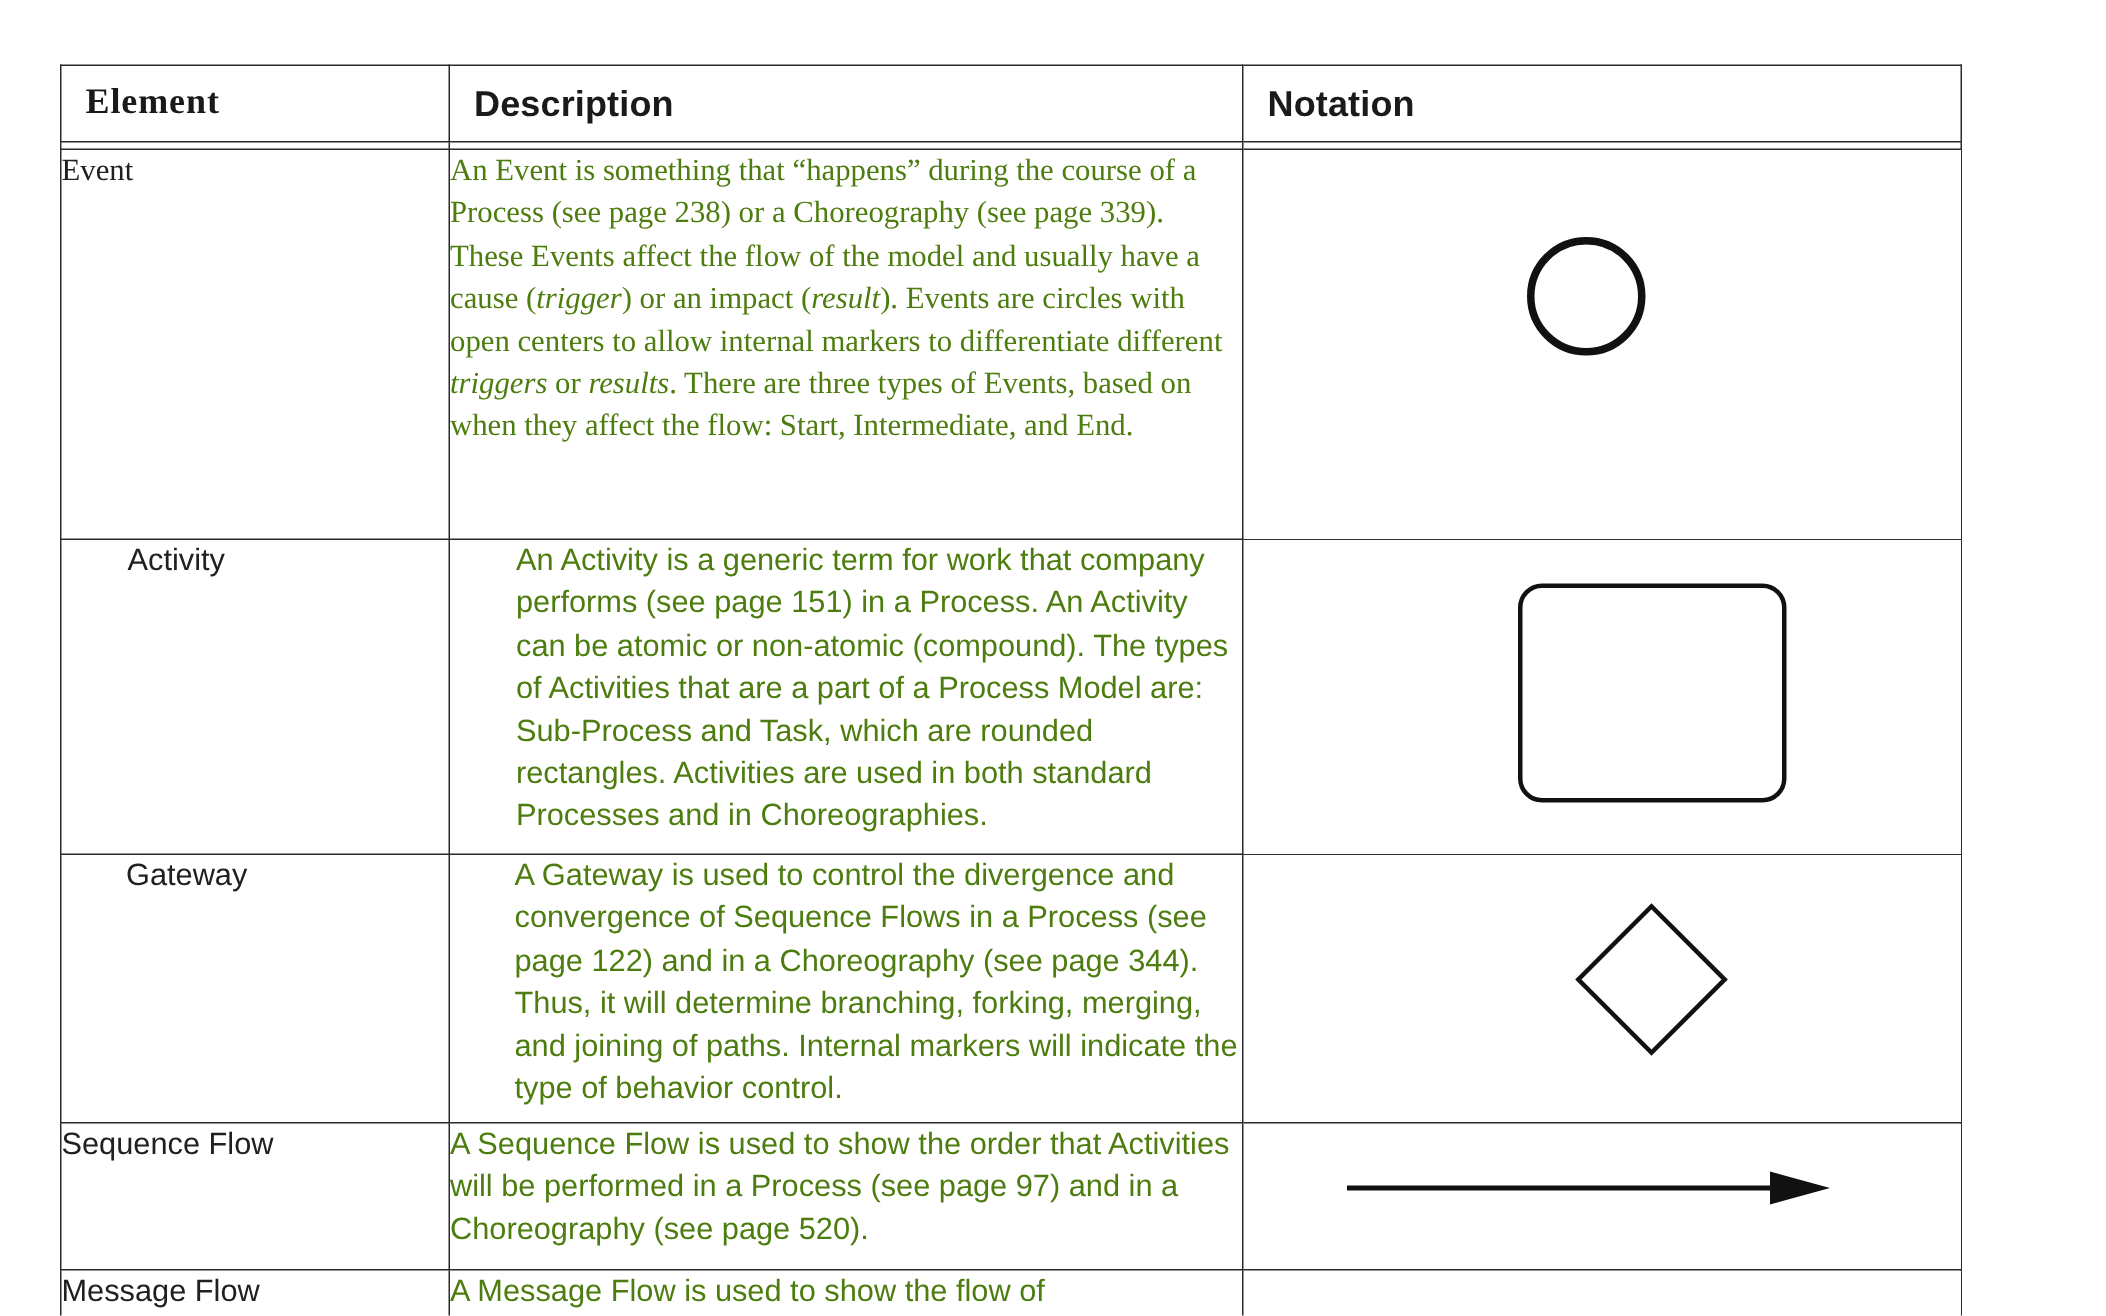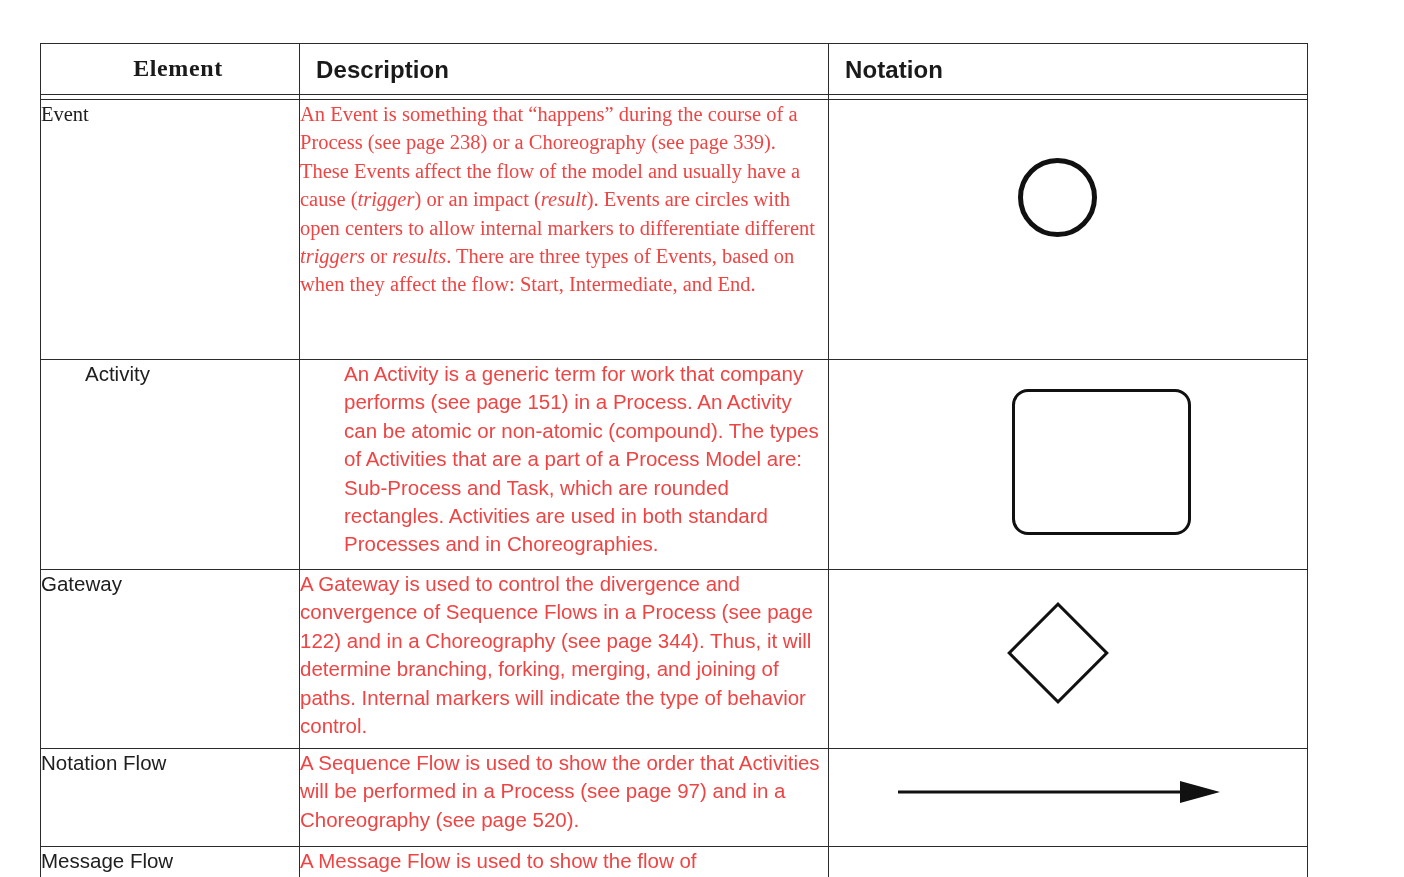--- a/index.html
+++ b/index.html
@@ -56,21 +56,20 @@
     font-weight: bold;
     line-height: 1.1;
     letter-spacing: 0.1px;
     white-space: nowrap;
   }
   .hdr-element .hdr-inner {
     font-family: "Liberation Serif", serif;
     font-size: 24px;
     letter-spacing: 0.6px;
     padding-top: 11px;
-    text-align: center;
   }
   
   .rule-row td {
     height: 4px;
     padding: 0;
     border-top: 1px solid #2b2b2b;
     border-bottom: 1px solid #2b2b2b;
     border-left: 1px solid #2b2b2b;
     border-right: 1px solid #2b2b2b;
     line-height: 0;
@@ -82,21 +81,21 @@
     padding: 11px 0 14px 16px;
     font-size: 20.5px;
     line-height: 28px;
     color: #202020;
     white-space: nowrap;
   }
   .cell-description {
     padding: 11px 14px 14px 14px;
     font-size: 20.5px;
     line-height: 28.4px;
-    color: #ef4444;
+    color: #4d7c0f;
   }
   .cell-description i { font-style: italic; }
   .cell-notation {
     padding: 0;
     position: relative;
   }
 
   .notation-box {
     position: relative;
     width: 100%;
@@ -151,21 +150,21 @@
     position: absolute;
     left: 69px;
     top: 30px;
     width: 322px;
     height: 26px;
   }
 
   
   tr.row-event td { height: 259px; font-family: Liberation Serif, serif; }
   tr.row-activity td { height: 209px; padding-left: 44px; }
-  tr.row-gateway td { height: 178px; }
+  tr.row-gateway td { height: 178px; padding-left: 43px; }
   tr.row-sequence td { height: 97px; }
   tr.row-message td { height: 33px; }
 </style>
 </head>
 <body>
 
 <div id="page">
 
   <table class="bpmn-table">
     <colgroup>
@@ -221,21 +220,21 @@
         <td class="cell-notation">
           <div class="notation-box">
             <div class="shape-diamond">
               <div class="dmd"></div>
             </div>
           </div>
         </td>
       </tr>
 
       <tr class="row-sequence">
-        <td class="cell-element">Notation Flow</td>
+        <td class="cell-element">Sequence Flow</td>
         <td class="cell-description">A Sequence Flow is used to show the order that Activities will be performed in a Process (see page 97) and in a Choreography (see page 520).</td>
         <td class="cell-notation">
           <div class="notation-box">
             <div class="shape-arrow">
               <svg width="322" height="26" viewBox="0 0 322 26" aria-hidden="true">
                 <line x1="0" y1="13" x2="292" y2="13" stroke="#111111" stroke-width="3.2"></line>
                 <polygon points="282,2 322,13 282,24" fill="#111111"></polygon>
               </svg>
             </div>
           </div>

